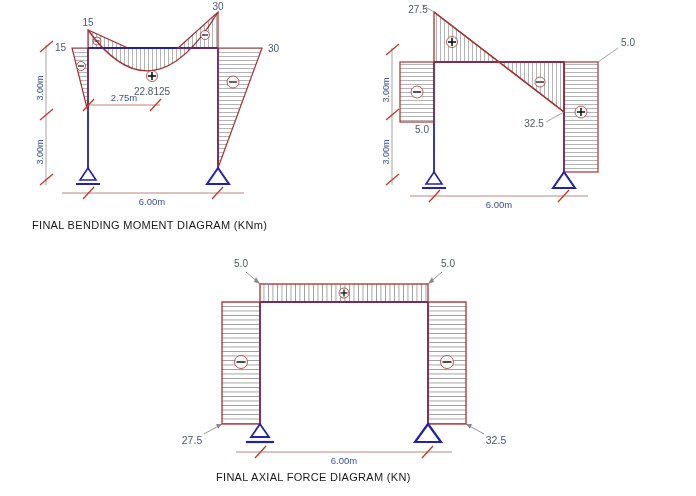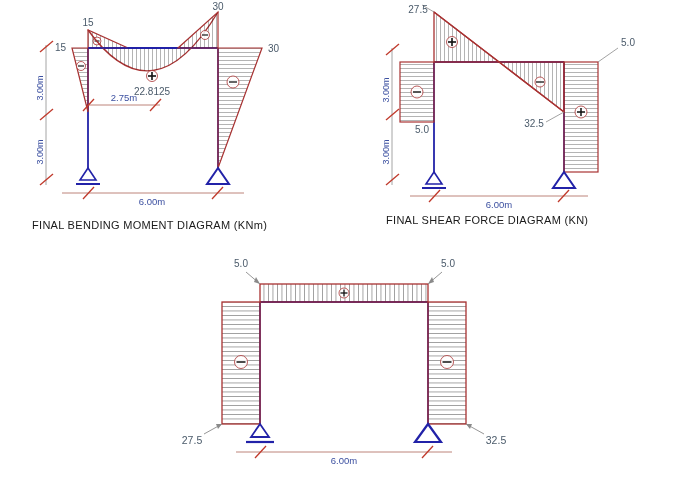--- a/index.html
+++ b/index.html
@@ -204,21 +204,20 @@
     <line x1="238" y1="62" x2="258" y2="48" stroke="#8a8a8a" stroke-width="0.8"></line>
   </g>
   <text x="268" y="46" fill="#4a5a6a" font-size="10" text-anchor="middle">5.0</text>
 
   <g>
     <line x1="186" y1="122" x2="204" y2="112" stroke="#8a8a8a" stroke-width="0.8"></line>
   </g>
   <text x="174" y="127" fill="#4a5a6a" font-size="10" text-anchor="middle">32.5</text>
 </svg>
 
-<div class="ttl" style="left:386px;top:214px;">FINAL SHEAR FORCE DIAGRAM (KN)</div>
 
 <svg id="svg-afd" width="400" height="230" viewBox="0 0 400 230" style="position:absolute;left:160px;top:252px;">
   <defs>
     <pattern id="hV3" width="4.5" height="4.5" patternUnits="userSpaceOnUse">
       <path d="M0,0 L0,4.5" stroke="#111" stroke-width="0.8"></path>
     </pattern>
     <pattern id="hH3" width="4.5" height="4.5" patternUnits="userSpaceOnUse">
       <path d="M0,0 L4.5,0" stroke="#111" stroke-width="0.8"></path>
     </pattern>
   </defs>
@@ -284,14 +283,15 @@
   </g>
   <text x="32" y="192" fill="#4a5a6a" font-size="10.5" text-anchor="middle">27.5</text>
 
   <g>
     <line x1="306" y1="172" x2="324" y2="182" stroke="#8a8a8a" stroke-width="0.9"></line>
     <polygon points="306,172 312,172 310,177" fill="#8a8a8a"></polygon>
   </g>
   <text x="336" y="192" fill="#4a5a6a" font-size="10.5" text-anchor="middle">32.5</text>
 </svg>
 
+<div class="ttl" style="left:216px;top:471px;">FINAL AXIAL FORCE DIAGRAM (KN)</div>
 
 </div>
 
 </body></html>

